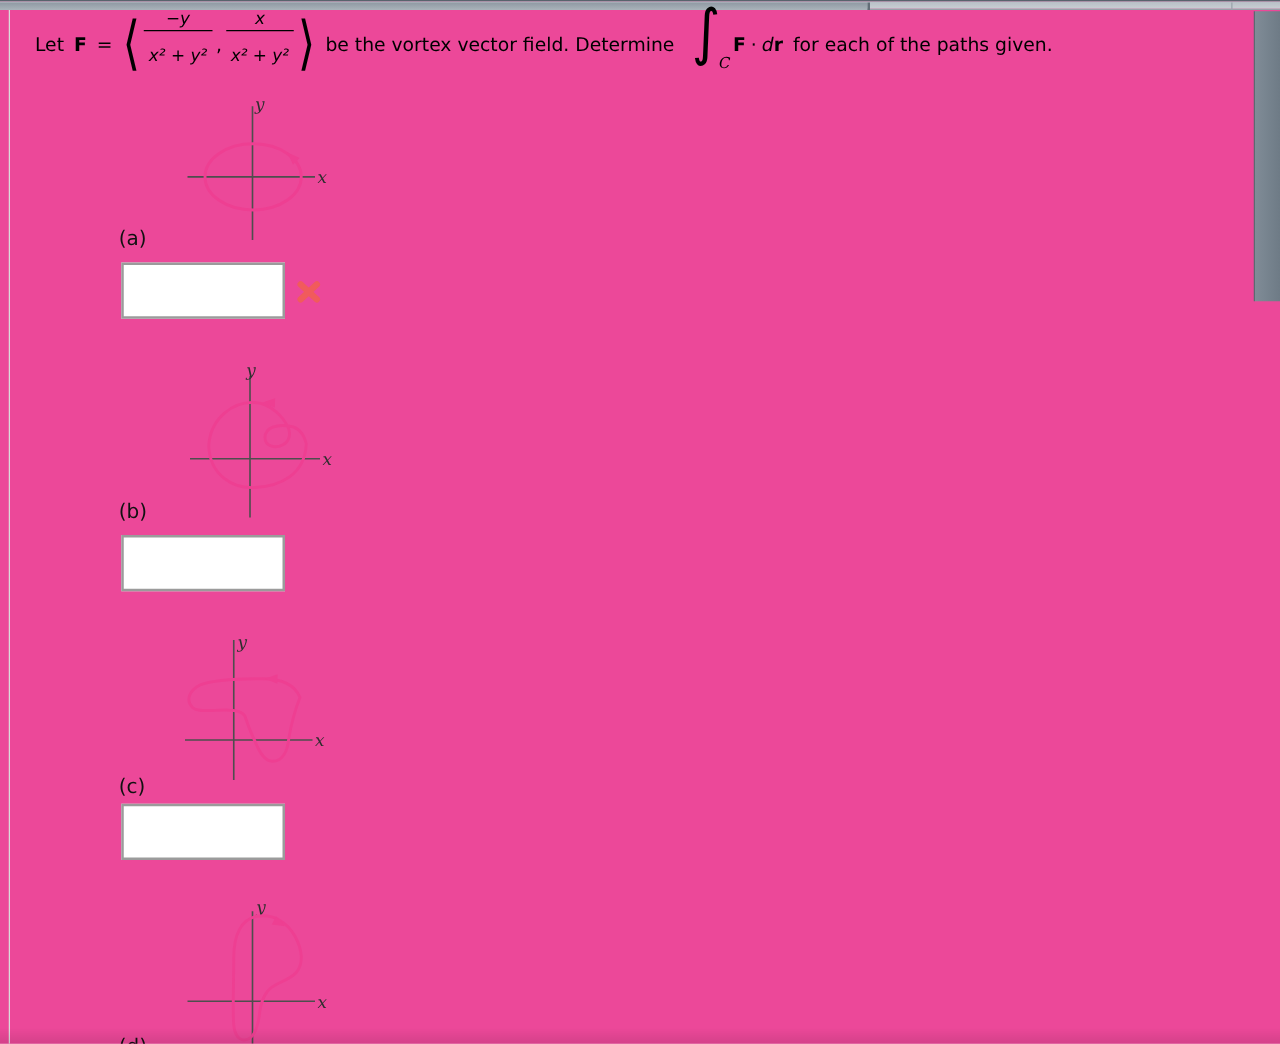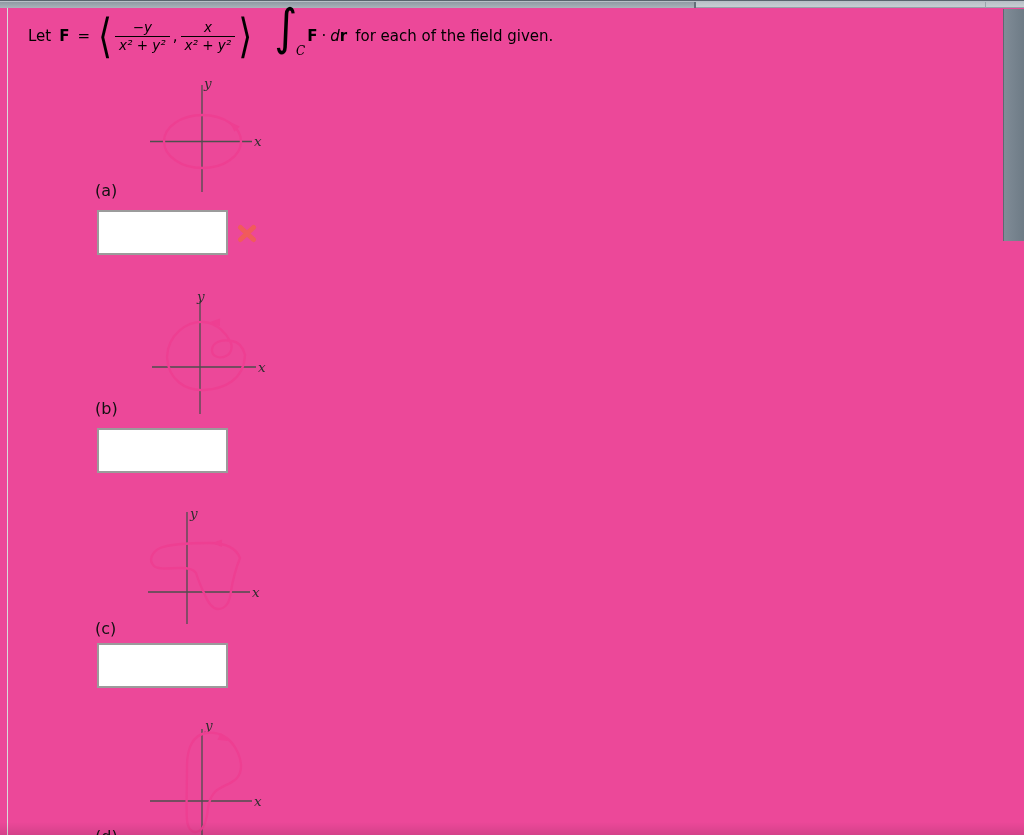--- a/index.html
+++ b/index.html
@@ -23,21 +23,21 @@
            background:linear-gradient(rgba(0,0,0,0),rgba(0,0,0,0.10));pointer-events:none;}
   
   .problem{position:absolute;left:28px;top:6px;height:60px;display:flex;align-items:center;
            font-size:15px;white-space:nowrap;}
   .problem .gap{display:inline-block;width:8px;}
   .bold{font-weight:bold;}
   .it{font-style:italic;}
   .frac{display:inline-flex;flex-direction:column;align-items:center;font-size:13.5px;
         font-style:italic;line-height:1.25;margin:0 3px;}
   .frac .num{padding:0 4px;}
-  .frac .den{border-top:1px solid #000;padding:0 4px;}
+  .frac .den{border-top:1px solid #000;padding:12px 4px;}
   .angle{display:inline-block;font-size:36px;font-weight:300;transform:scaleY(1.3);line-height:0;}
   .int-wrap{position:relative;display:inline-block;margin:0 10px 0 14px;}
   .int{display:inline-block;font-size:44px;line-height:0;transform:scaleY(1.12);}
   .int-sub{position:absolute;right:-8px;bottom:-12px;font-size:12px;font-style:italic;
            font-family:"DejaVu Serif","Liberation Serif",serif;}
   
   .graph{position:absolute;}
   .axis-line{stroke:#4e4e4e;stroke-width:1.3;}
   .curve{stroke:#ee3f92;stroke-width:2.3;fill:none;stroke-linecap:round;}
   .arrow{fill:#ee3f92;}
@@ -75,30 +75,31 @@
       <span class="num">−y</span>
       <span class="den">x² + y²</span>
     </span>
     <span>,</span>
     <span class="frac">
       <span class="num">x</span>
       <span class="den">x² + y²</span>
     </span>
     <span class="angle">⟩</span>
     <span class="gap"></span>
+    <span>be the vortex vector field. Determine</span>
     <span class="int-wrap">
       <span class="int">∫</span>
       <span class="int-sub">C</span>
     </span>
     <span class="bold">F</span>
     <span style="margin:0 4px;">·</span>
     <span class="it">d</span>
       <span class="bold">r</span>
     <span class="gap"></span>
-    <span>for each of the field given.</span>
+    <span>for each of the paths given.</span>
   </div>
 
   <svg class="graph" style="left:144px;top:76px;" width="122" height="120" viewBox="0 0 122 120">
     <line class="axis-line" x1="58" y1="9" x2="58" y2="116"></line>
     <line class="axis-line" x1="6" y1="65.5" x2="108" y2="65.5"></line>
     <text class="axis-label" x="60" y="12">y</text>
     <text class="axis-label" x="110" y="70">x</text>
     <ellipse class="curve" cx="58.5" cy="65.5" rx="38.5" ry="26.5"></ellipse>
     <polygon class="arrow" points="0,0 -10,3.8 -10,-3.8" transform="translate(86,46) rotate(-135)"></polygon>
   </svg>

